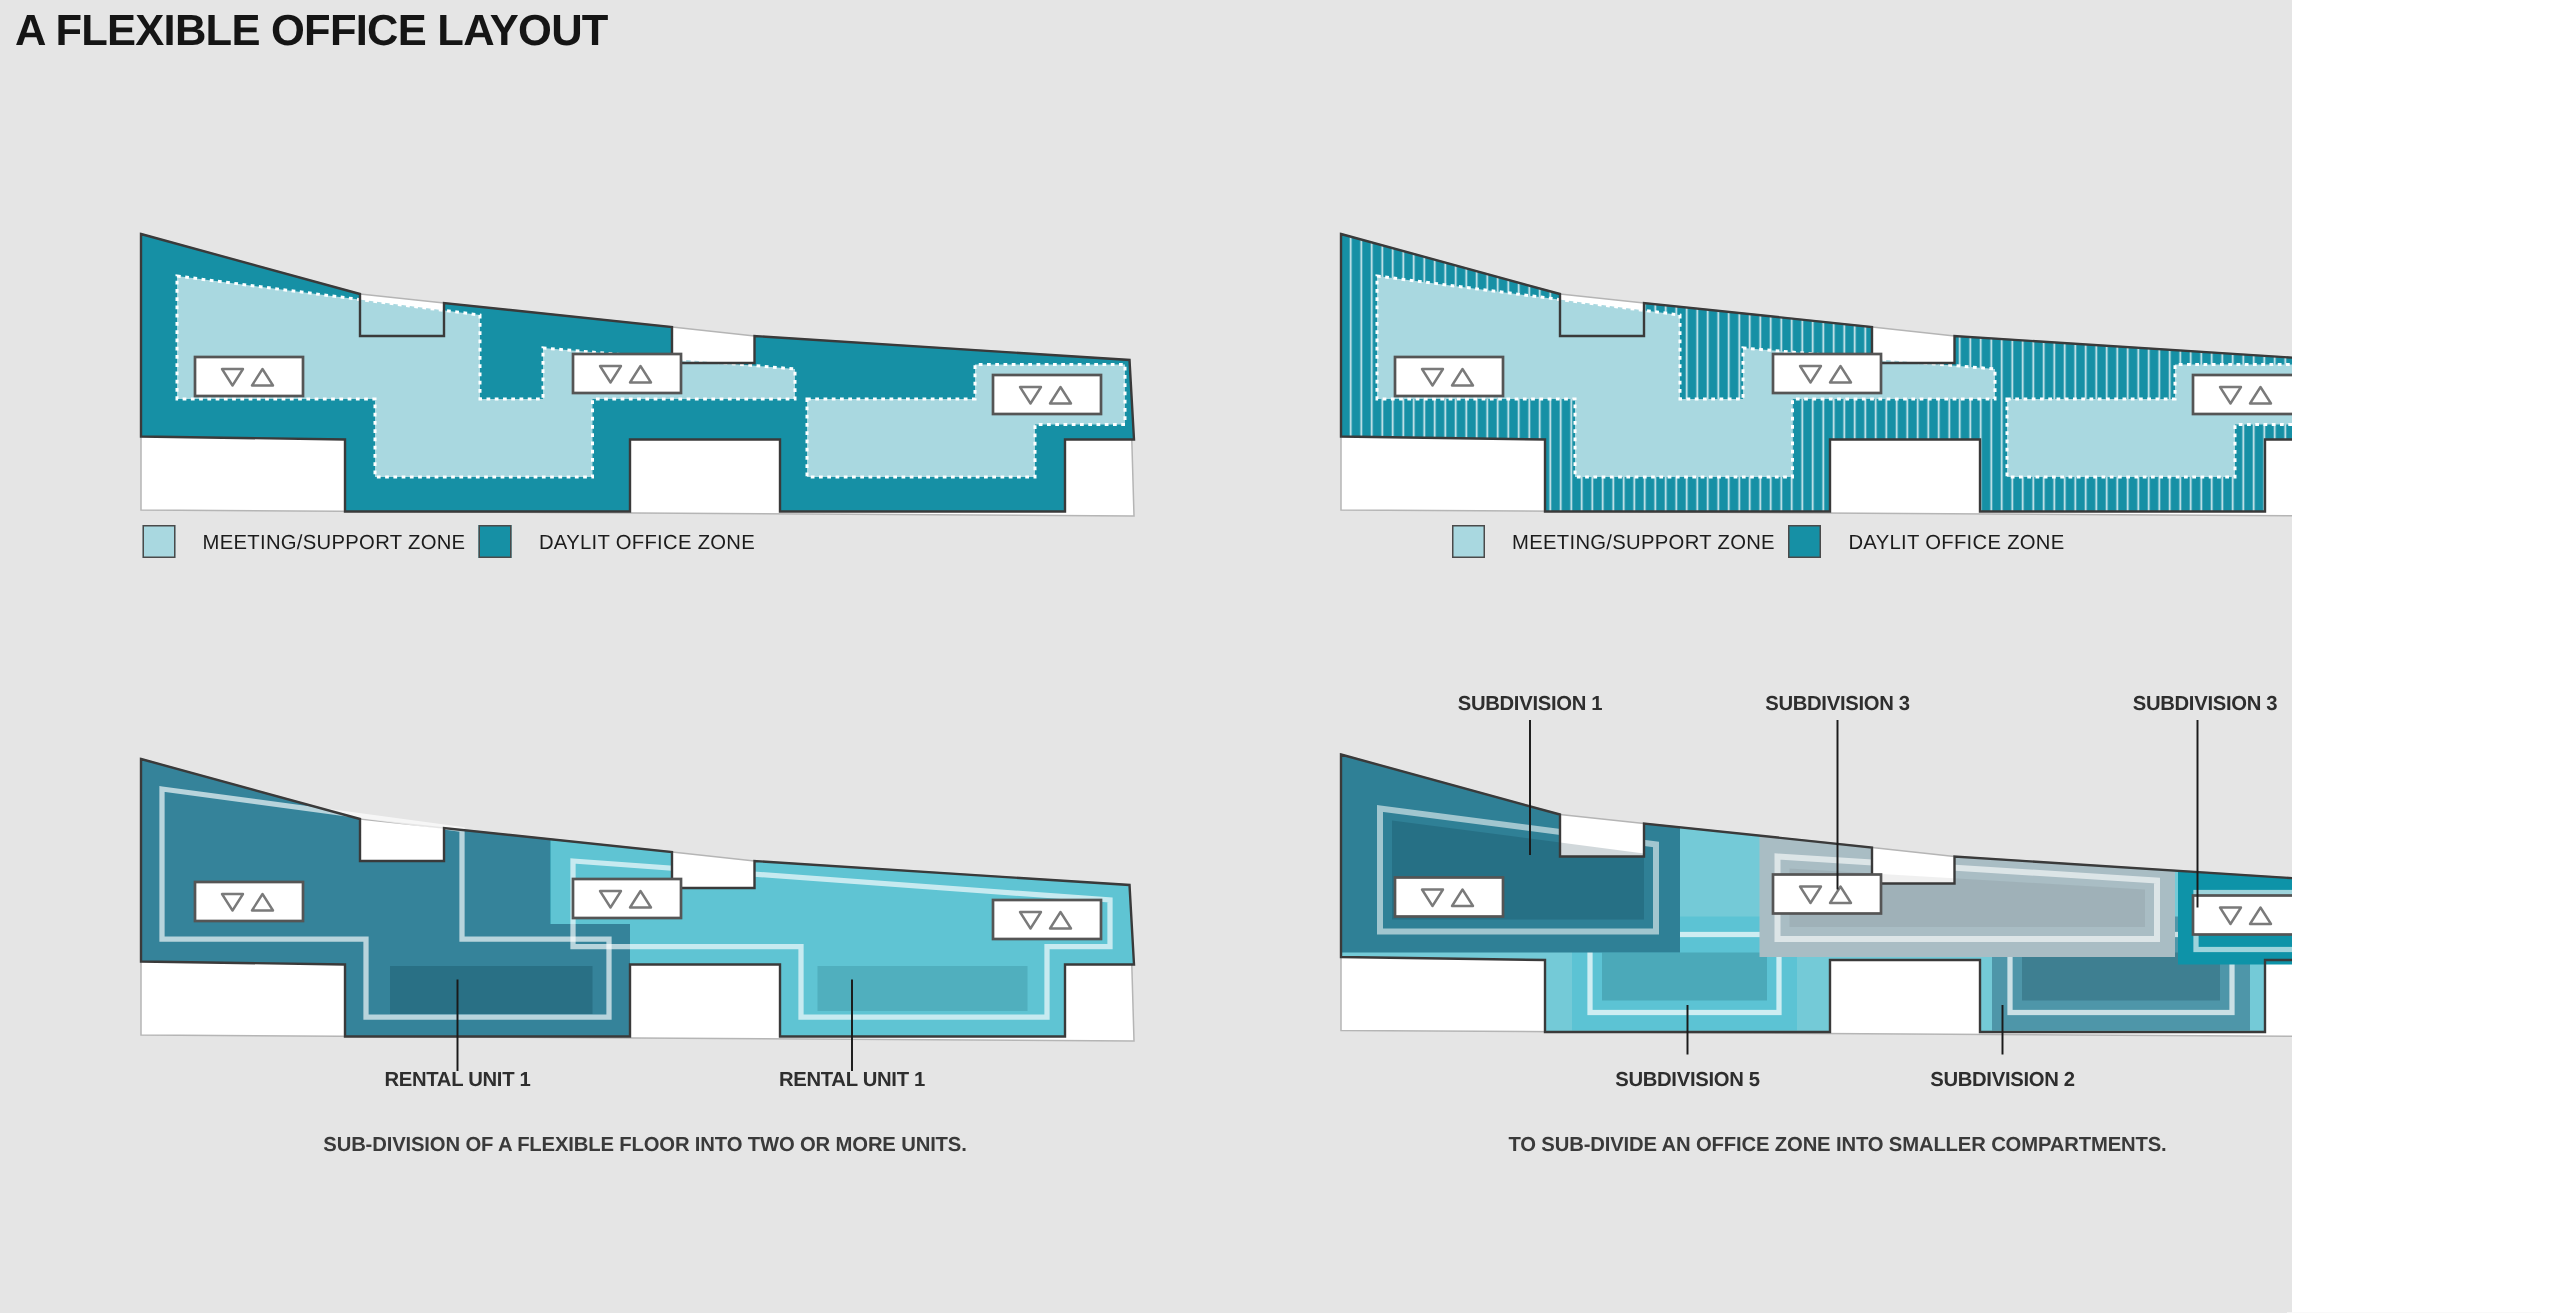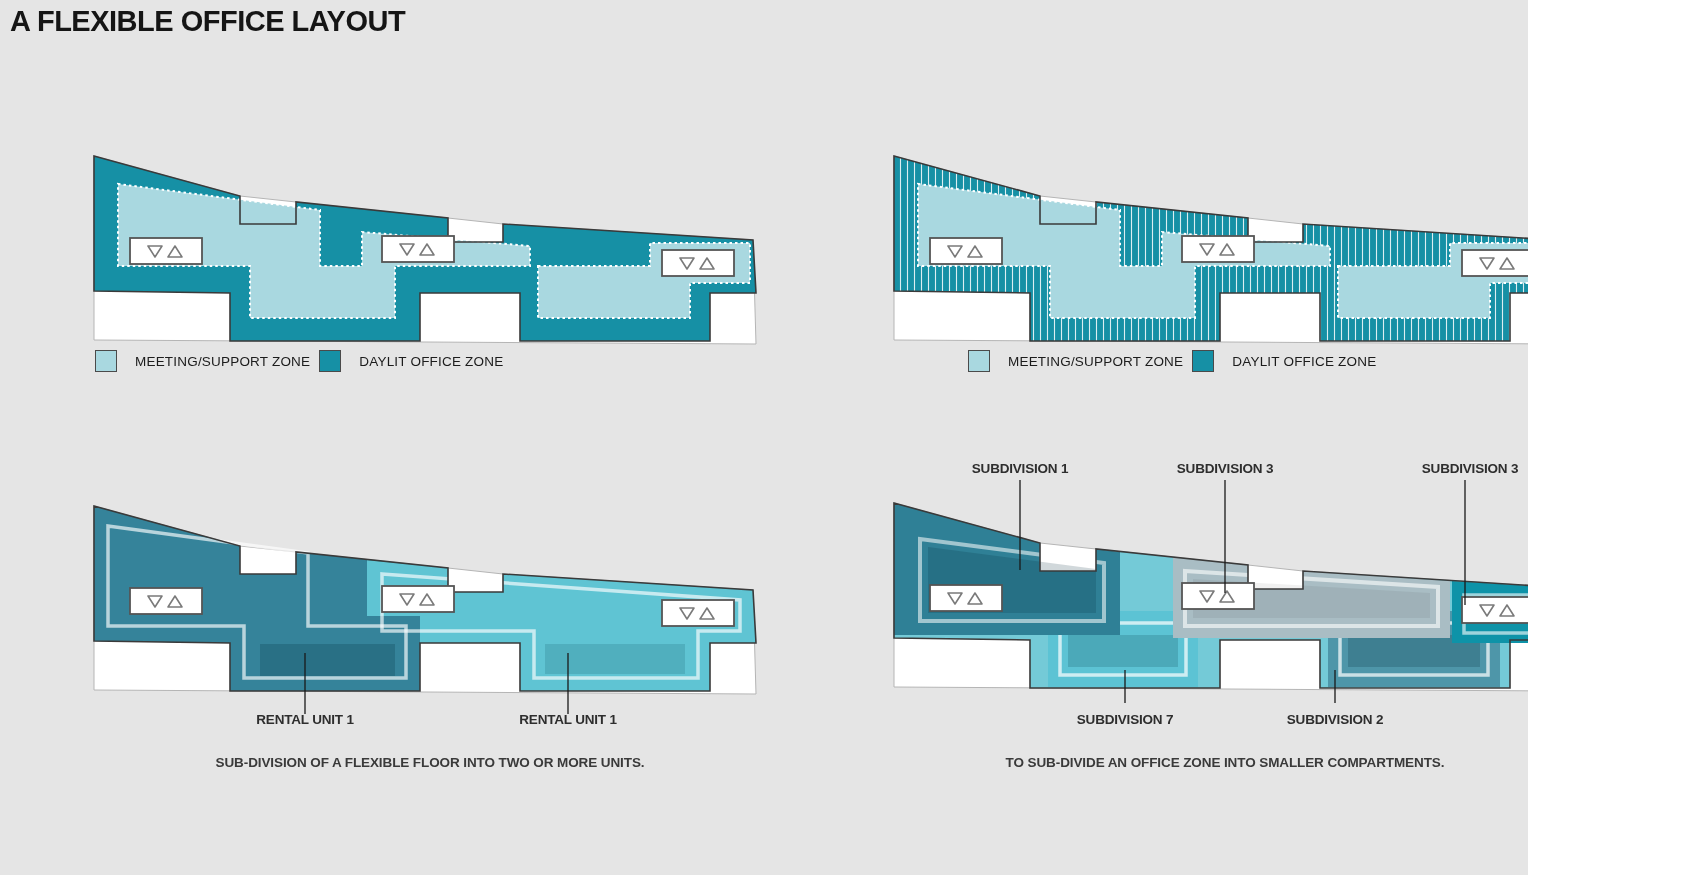--- a/index.html
+++ b/index.html
@@ -173,19 +173,19 @@
 
   <div class="plan-label" style="left:195px;top:712px;">RENTAL UNIT 1</div>
   <div class="plan-label" style="left:458px;top:712px;">RENTAL UNIT 1</div>
   <div class="caption" style="left:80px;top:754px;">
     <div>SUB-DIVISION OF A FLEXIBLE FLOOR INTO TWO OR MORE UNITS.</div>
   </div>
 
   <div class="plan-label" style="left:910px;top:461px;">SUBDIVISION 1</div>
   <div class="plan-label" style="left:1115px;top:461px;">SUBDIVISION 3</div>
   <div class="plan-label" style="left:1360px;top:461px;">SUBDIVISION 3</div>
-  <div class="plan-label" style="left:1015px;top:712px;">SUBDIVISION 7</div>
+  <div class="plan-label" style="left:1015px;top:712px;">SUBDIVISION 5</div>
   <div class="plan-label" style="left:1225px;top:712px;">SUBDIVISION 2</div>
   <div class="caption" style="left:875px;top:754px;">
     <div>TO SUB-DIVIDE AN OFFICE ZONE INTO SMALLER COMPARTMENTS.</div>
   </div>
 
 </div>
 
 </body></html>

